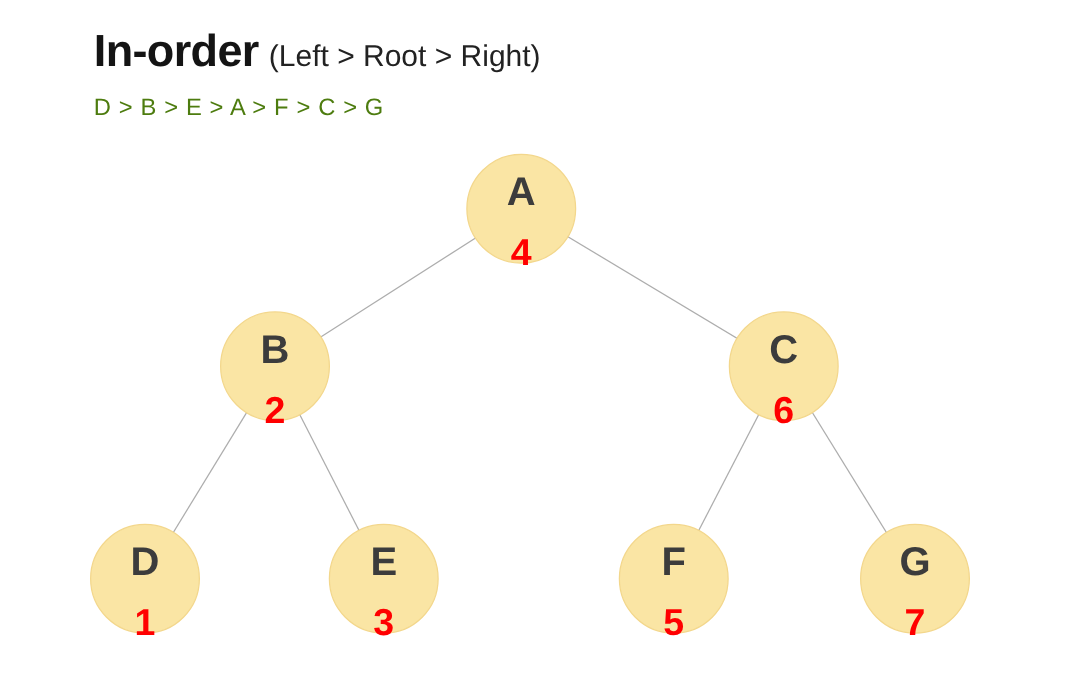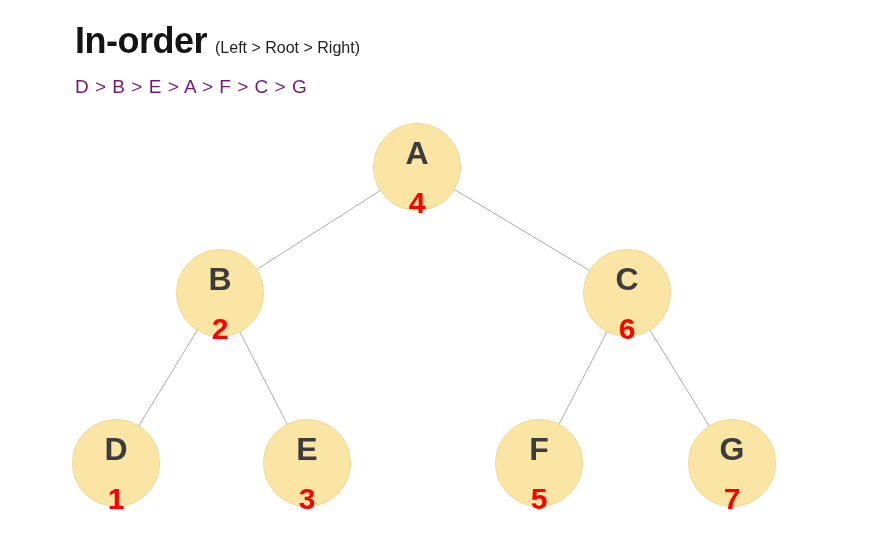--- a/index.html
+++ b/index.html
@@ -25,30 +25,30 @@
   .title-line {
     white-space: nowrap;
   }
   .title {
     font-size: 36px;
     font-weight: 700;
     color: #141414;
     letter-spacing: -0.5px;
   }
   .subtitle {
-    font-size: 16px;
+    font-size: 24px;
     font-weight: 400;
     color: #222222;
     margin-left: 8px;
   }
   .sequence {
     margin-top: 14px;
     font-size: 19px;
     font-weight: 400;
-    color: #701a75;
+    color: #4d7c0f;
     letter-spacing: 0.5px;
   }
 
   
   .edges {
     position: absolute;
     left: 0;
     top: 0;
   }
   .edges line {

